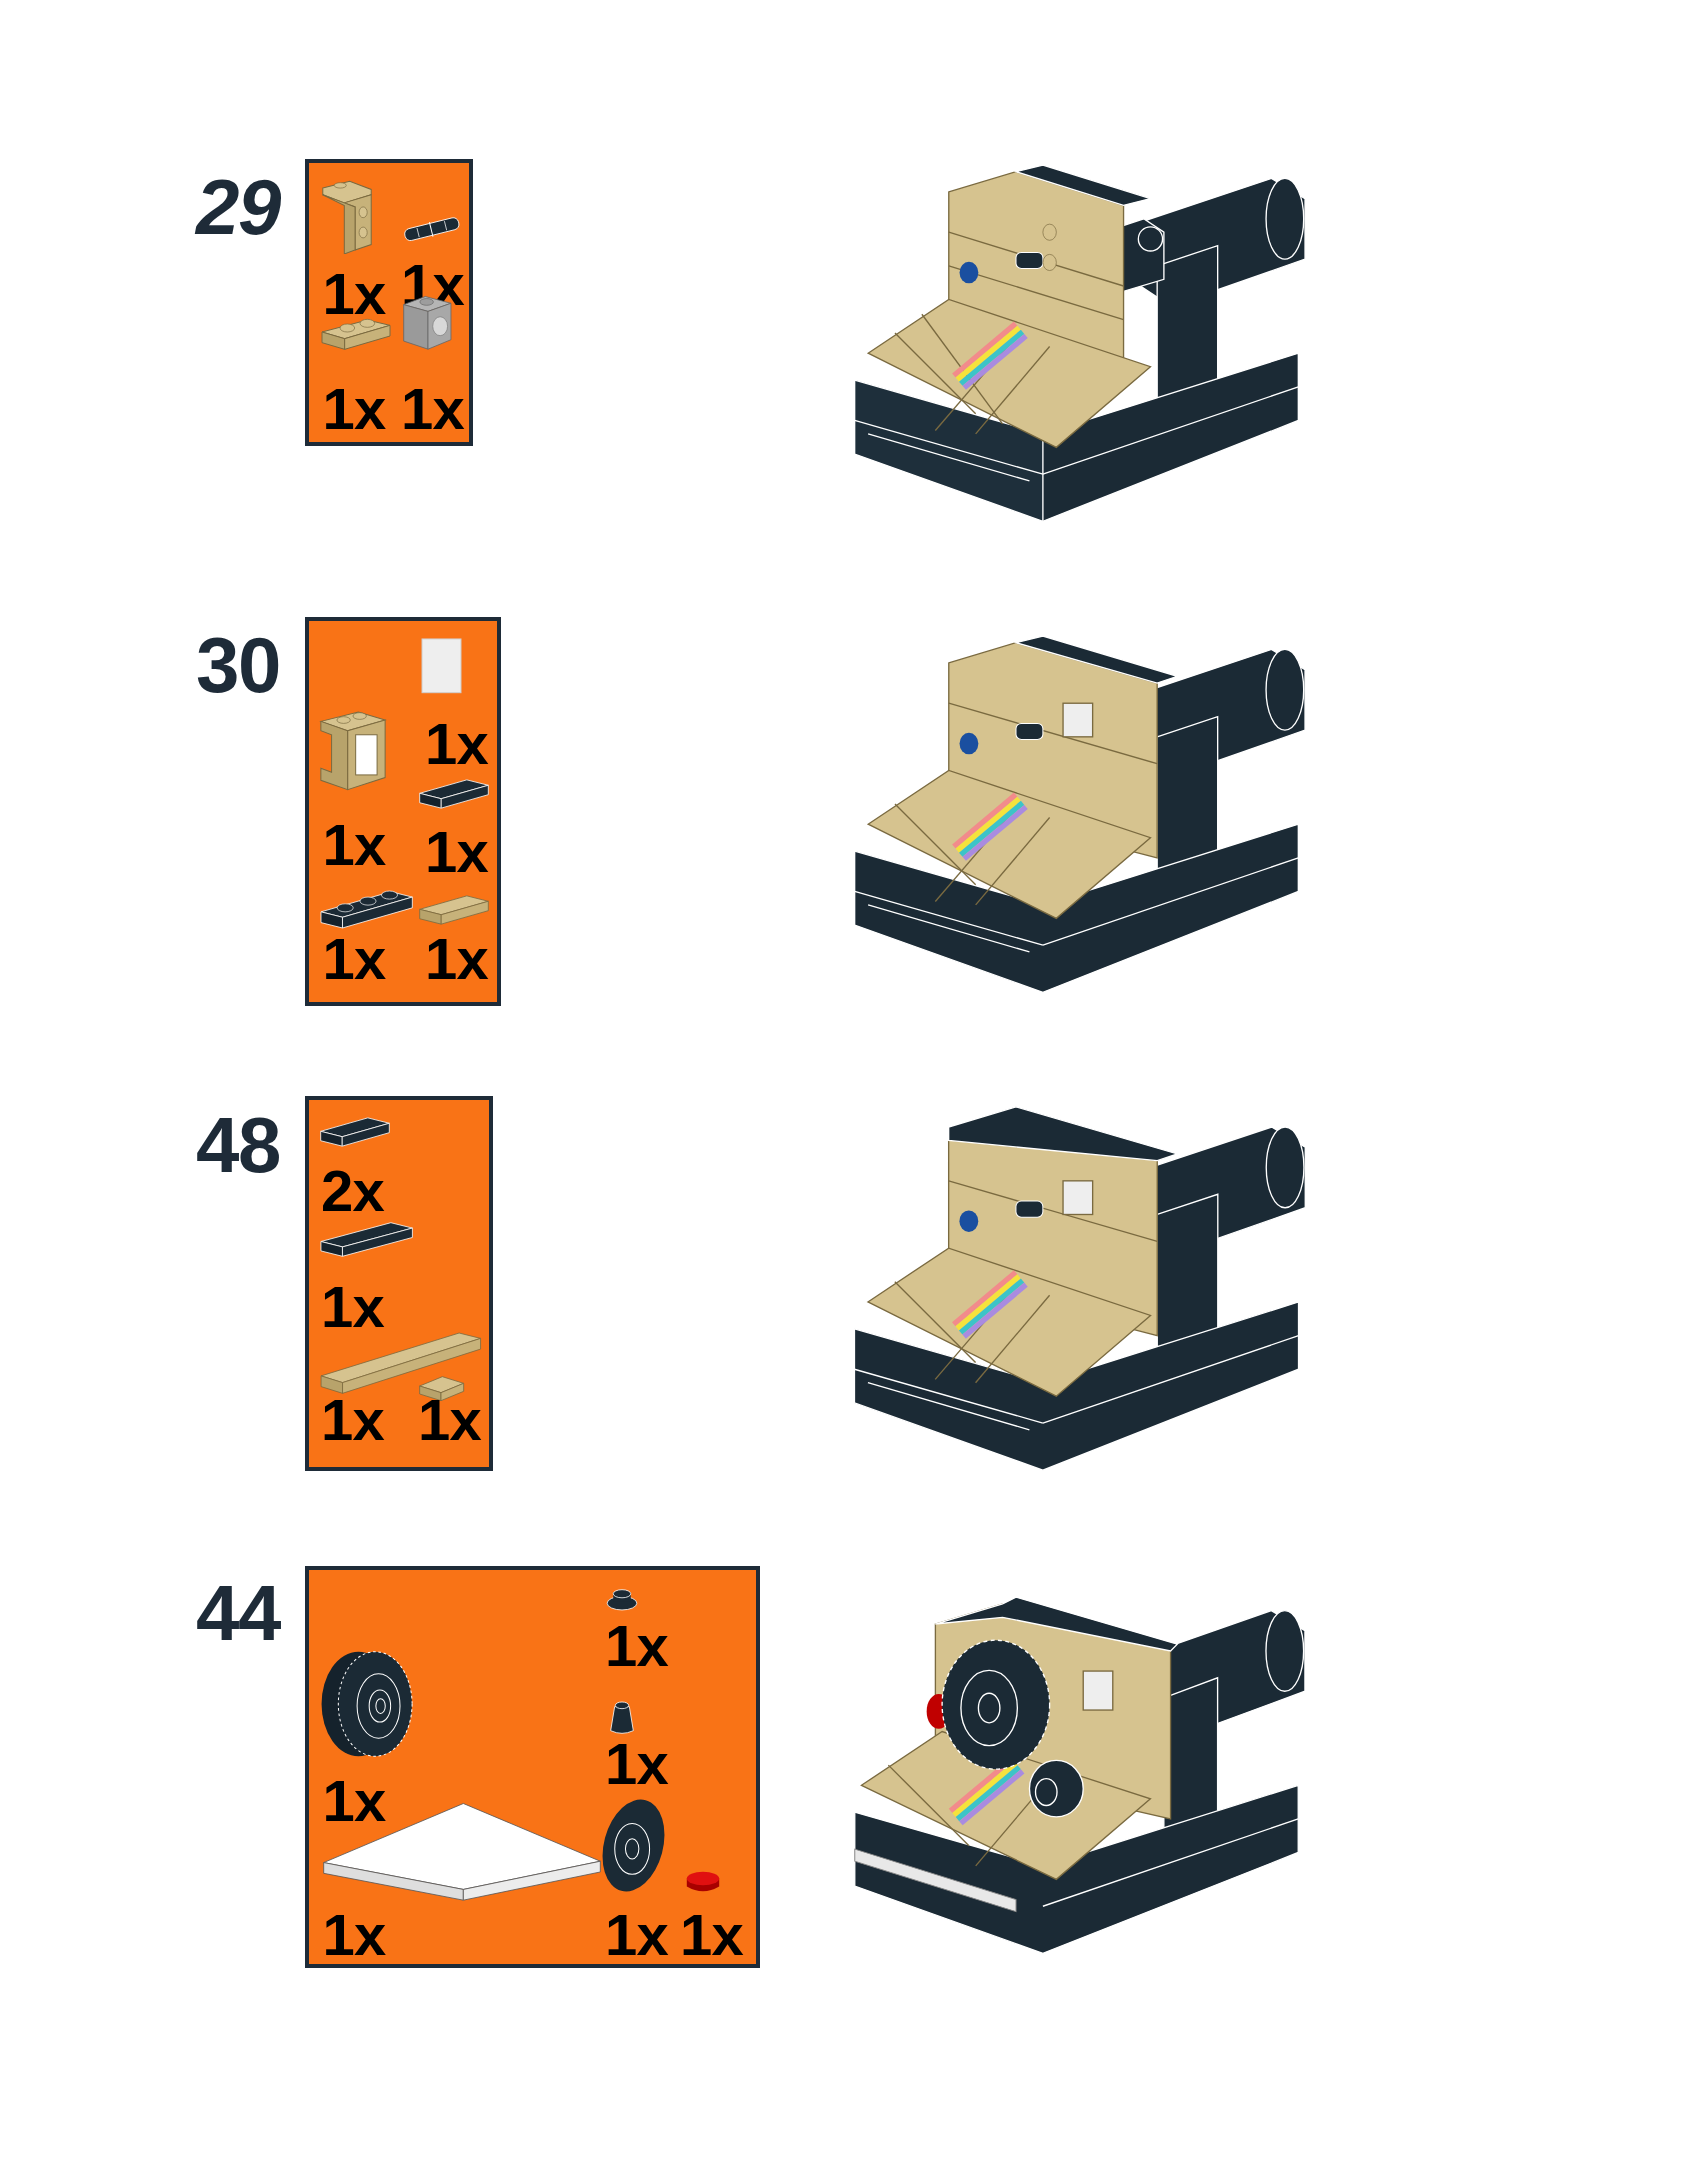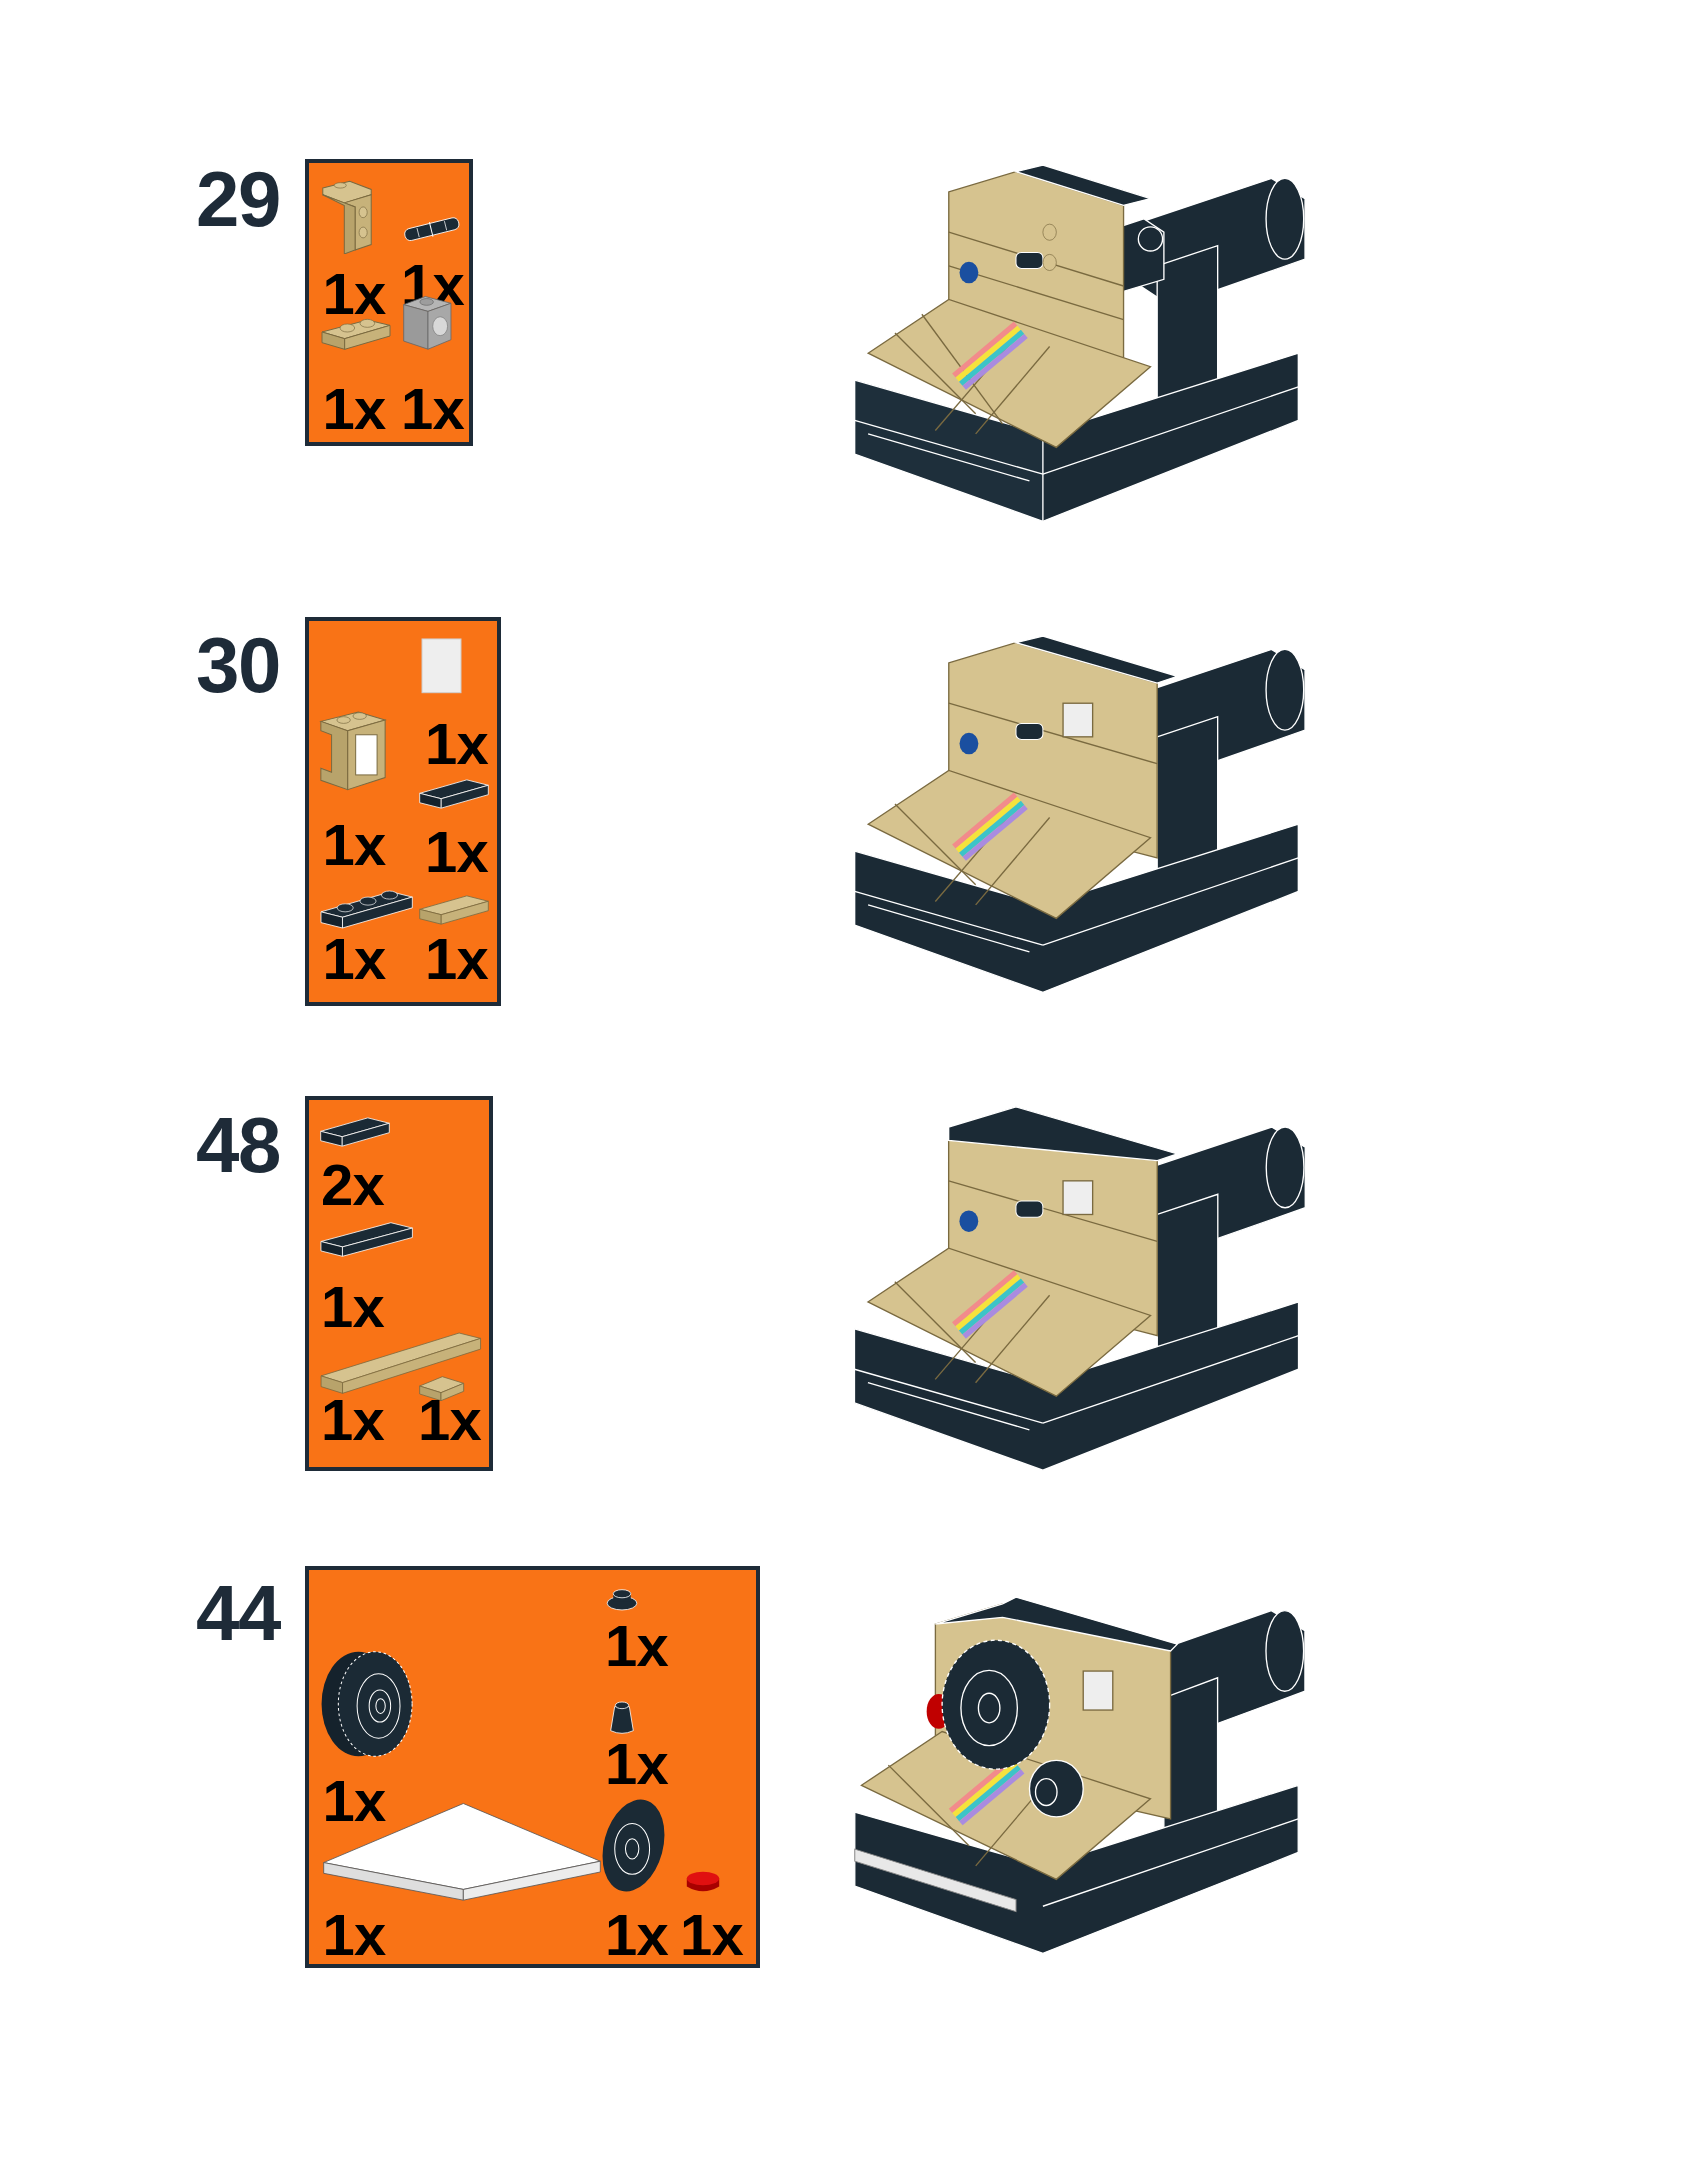--- a/index.html
+++ b/index.html
@@ -8,21 +8,21 @@
   .parts-box{position:absolute;border:4.7px solid #1e2b38;box-sizing:border-box;background:#f97316;}
   .part{position:absolute;}
   .qty{position:absolute;font-family:"Liberation Sans",sans-serif;font-weight:700;font-size:58px;line-height:1;color:#000;letter-spacing:-0.7px;}
   .model{position:absolute;}
   svg{display:block;}
 </style>
 </head>
 <body>
 
 <div>
-  <div class="step-num" style="top:160px;">29</div>
+  <div class="step-num" style="top:168px;font-style:italic;">29</div>
   <div class="parts-box" style="left:305px;top:159px;width:168px;height:287px;">
 
     <div class="part" style="left:11.4px;top:17px;">
       <svg width="54" height="74" viewBox="0 0 80 110">
         <polygon points="4,12 44,2 76,14 76,22 36,34 4,22" fill="#d6c38f" stroke="#7a6a40" stroke-width="1.5"></polygon>
         <polygon points="36,34 76,22 76,96 52,104 52,40" fill="#c7b27a" stroke="#7a6a40" stroke-width="1.5"></polygon>
         <polygon points="4,22 36,34 52,40 52,104 36,110 36,38" fill="#b8a36b" stroke="#7a6a40" stroke-width="1.5"></polygon>
         <ellipse cx="30" cy="8" rx="9" ry="4" fill="#d6c38f" stroke="#7a6a40"></ellipse>
         <ellipse cx="64" cy="48" rx="6" ry="8" fill="#d6c38f" stroke="#7a6a40"></ellipse>
         <ellipse cx="64" cy="78" rx="6" ry="8" fill="#d6c38f" stroke="#7a6a40"></ellipse>
@@ -191,21 +191,21 @@
 <div>
   <div class="step-num" style="top:1106px;">48</div>
   <div class="parts-box" style="left:305px;top:1096px;width:188px;height:375px;">
     <div class="part" style="left:9.4px;top:15px;">
       <svg width="74" height="34" viewBox="0 0 110 50">
         <polygon points="4,24 74,4 106,12 36,32" fill="#1b2a35" stroke="#fff" stroke-width="1.2"></polygon>
         <polygon points="4,24 36,32 36,46 4,38" fill="#15222c" stroke="#fff" stroke-width="1.2"></polygon>
         <polygon points="36,32 106,12 106,26 36,46" fill="#1b2a35" stroke="#fff" stroke-width="1.2"></polygon>
       </svg>
     </div>
-    <div class="qty" style="left:12px;top:56px;">2x</div>
+    <div class="qty" style="left:12px;top:62px;">2x</div>
     <div class="part" style="left:9.4px;top:120px;">
       <svg width="98" height="39" viewBox="0 0 145 58">
         <polygon points="4,32 108,4 140,12 36,40" fill="#1b2a35" stroke="#fff" stroke-width="1.2"></polygon>
         <polygon points="4,32 36,40 36,54 4,46" fill="#15222c" stroke="#fff" stroke-width="1.2"></polygon>
         <polygon points="36,40 140,12 140,26 36,54" fill="#1b2a35" stroke="#fff" stroke-width="1.2"></polygon>
       </svg>
     </div>
     <div class="qty" style="left:12px;top:178px;">1x</div>
     <div class="part" style="left:9.4px;top:229px;">
       <svg width="165" height="67" viewBox="0 0 245 100">

